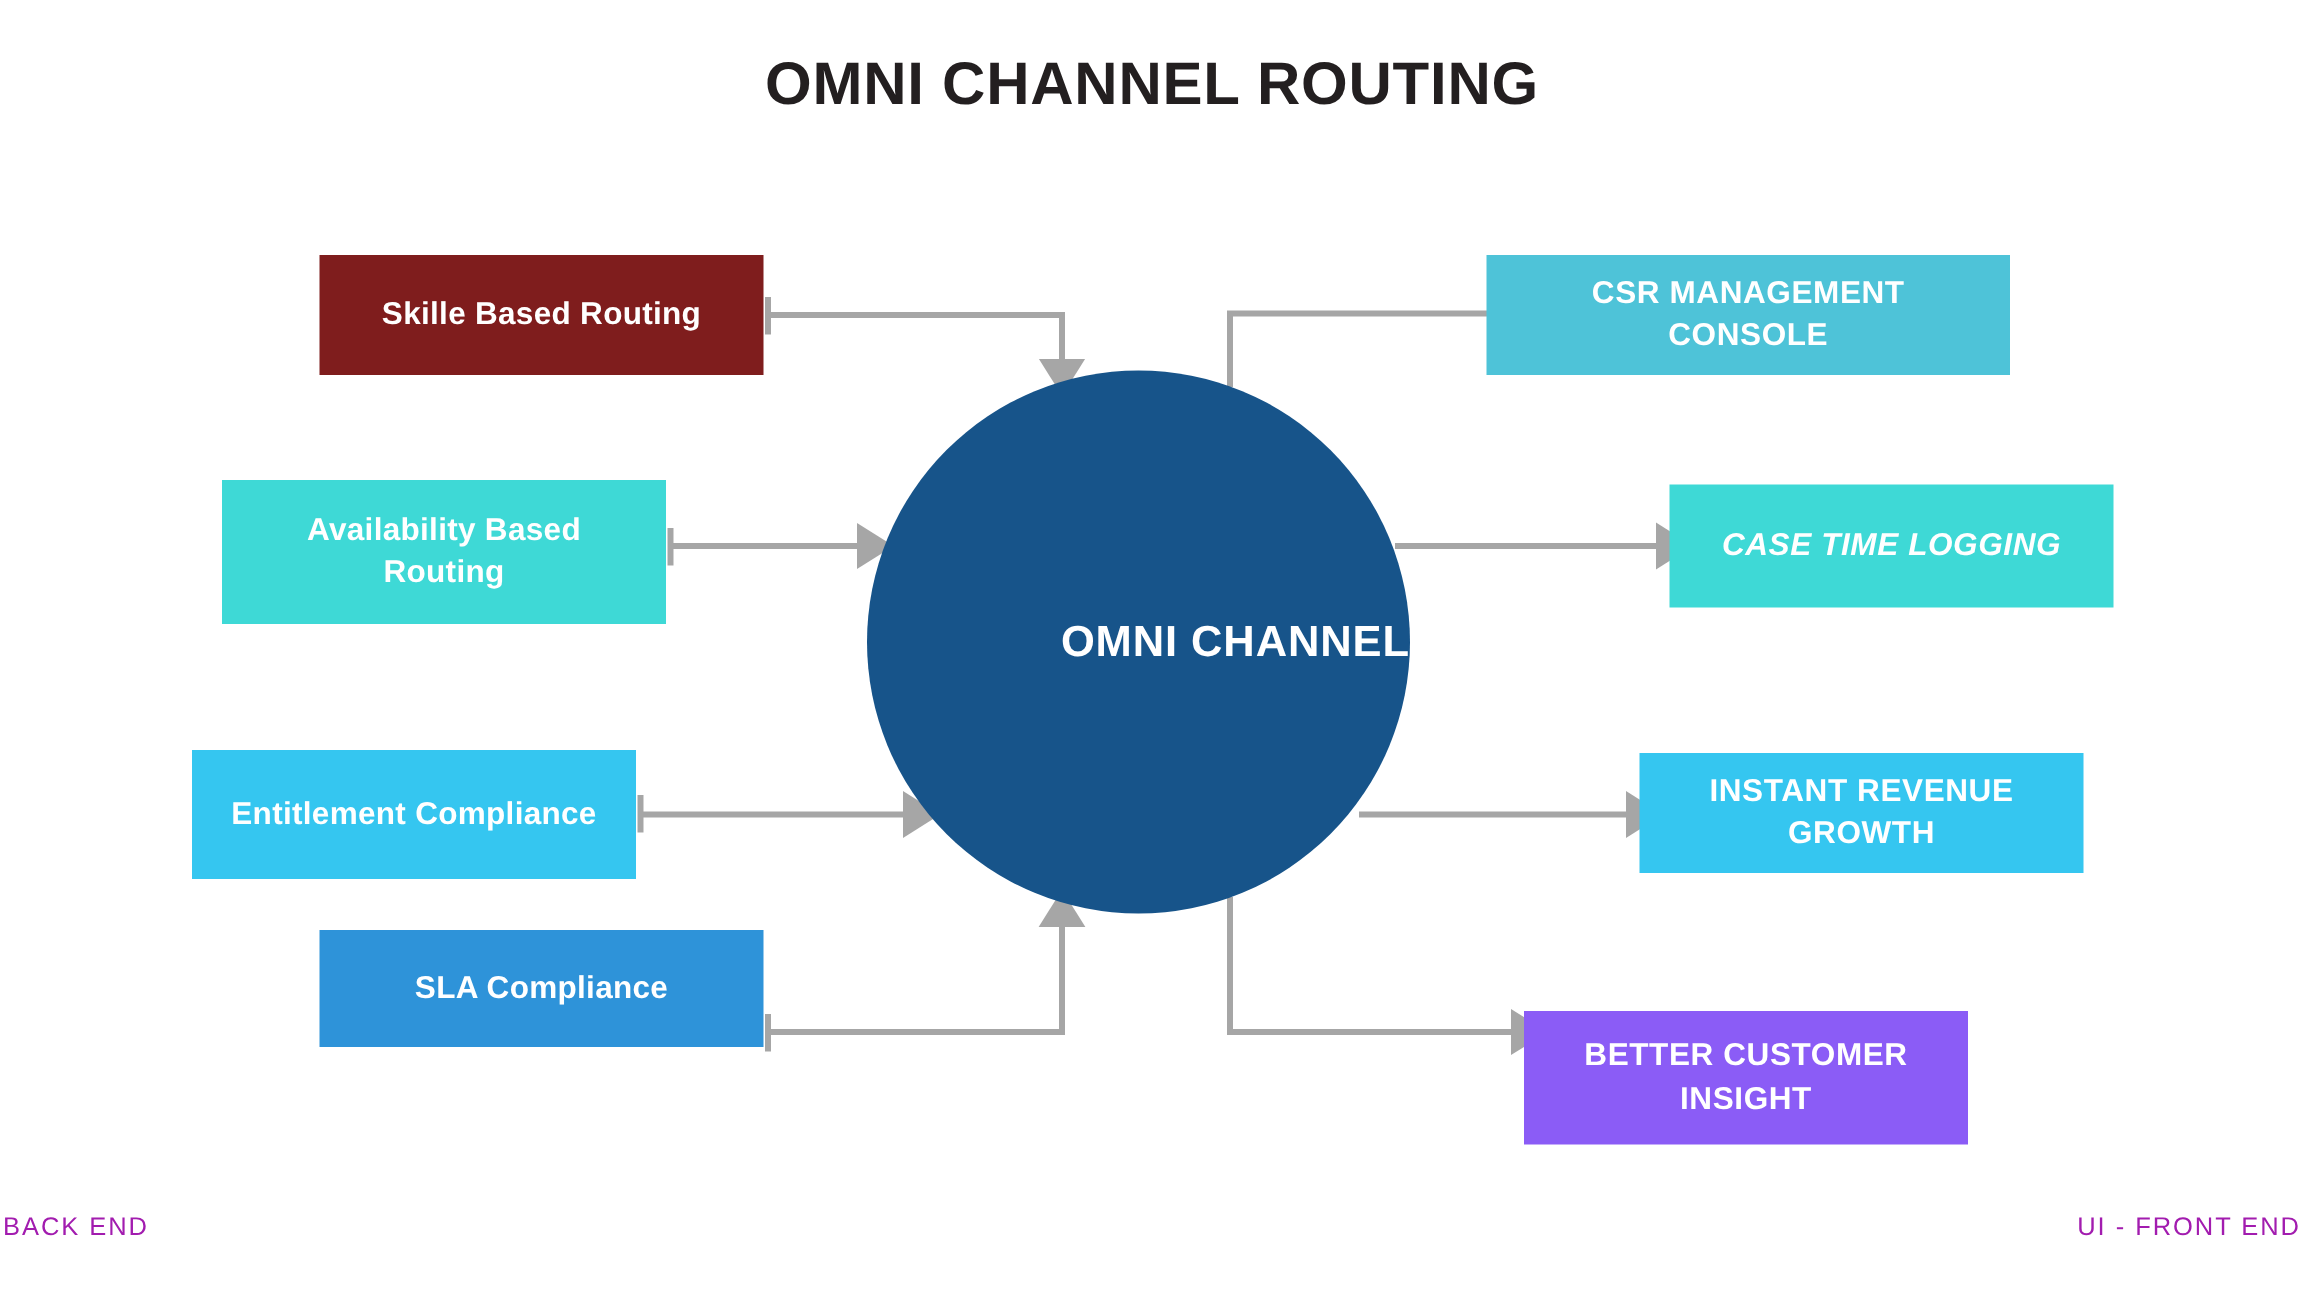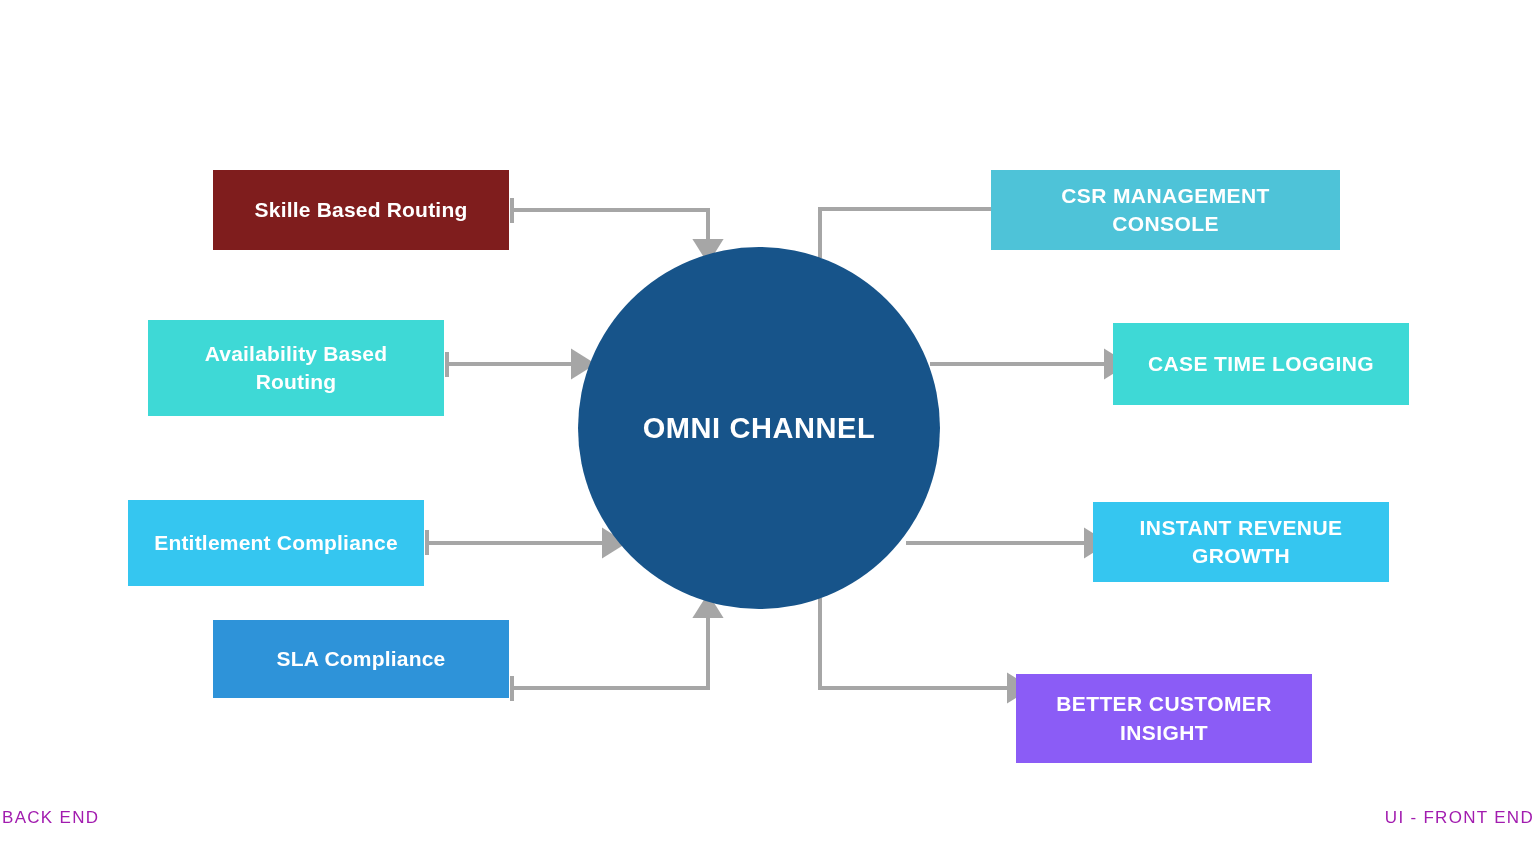--- a/index.html
+++ b/index.html
@@ -46,21 +46,21 @@
   #center-node {
     position: absolute;
     left: 578px;
     top: 247px;
     width: 362px;
     height: 362px;
     border-radius: 50%;
     background: #17548a;
     display: flex;
     align-items: center;
-    justify-content: center;
+    justify-content: flex-end;
     z-index: 3;
   }
   #center-node .center-label {
     color: #ffffff;
     font-size: 29px;
     font-weight: 700;
     letter-spacing: 0.6px;
     text-align: center;
     line-height: 1.25;
   }
@@ -100,20 +100,21 @@
     color: #a21caf;
   }
   #footer-left  { left: 2px; }
   #footer-right { right: 2px; }
 </style>
 </head>
 <body>
 
 <div id="stage">
 
+  <div id="page-title">OMNI CHANNEL ROUTING</div>
 
   <svg id="connectors" viewBox="0 0 1536 864" xmlns="http://www.w3.org/2000/svg">
     <defs>
       <marker id="arrow-r" markerWidth="9" markerHeight="9" refX="1" refY="4.5" orient="auto" markerUnits="strokeWidth">
         <path d="M0,0.6 L0,8.4 L6.2,4.5 z" fill="#a6a6a6"></path>
       </marker>
       <marker id="arrow-d" markerWidth="9" markerHeight="9" refX="1" refY="4.5" orient="auto" markerUnits="strokeWidth">
         <path d="M0,0.6 L0,8.4 L6.2,4.5 z" fill="#a6a6a6"></path>
       </marker>
       <marker id="arrow-u" markerWidth="9" markerHeight="9" refX="1" refY="4.5" orient="auto" markerUnits="strokeWidth">
@@ -179,21 +180,21 @@
   </div>
 
   <div class="node-box left-box" style="left: 213px; top: 620px; width: 296px; height: 78px; background: rgb(46, 147, 217);">
     <span class="node-label">SLA Compliance</span>
   </div>
 
   <div class="node-box right-box" style="left: 991px; top: 170px; width: 349px; height: 80px; background: rgb(78, 195, 216);">
     <span class="node-label">CSR MANAGEMENT CONSOLE</span>
   </div>
 
-  <div class="node-box right-box" style="left: 1113px; top: 323px; width: 296px; height: 82px; background: rgb(62, 217, 214);">
+  <div class="node-box right-box" style="left: 1113px; top: 323px; width: 296px; height: 82px; background: rgb(62, 217, 214); font-style: italic;">
     <span class="node-label">CASE TIME LOGGING</span>
   </div>
 
   <div class="node-box right-box" style="left: 1093px; top: 502px; width: 296px; height: 80px; background: rgb(53, 198, 240);">
     <span class="node-label">INSTANT REVENUE GROWTH</span>
   </div>
 
   <div class="node-box right-box" style="left: 1016px; top: 650px; width: 296px; height: 89px; background: #8b5cf6; margin-top: 24px;">
     <span class="node-label">BETTER CUSTOMER INSIGHT</span>
   </div>

